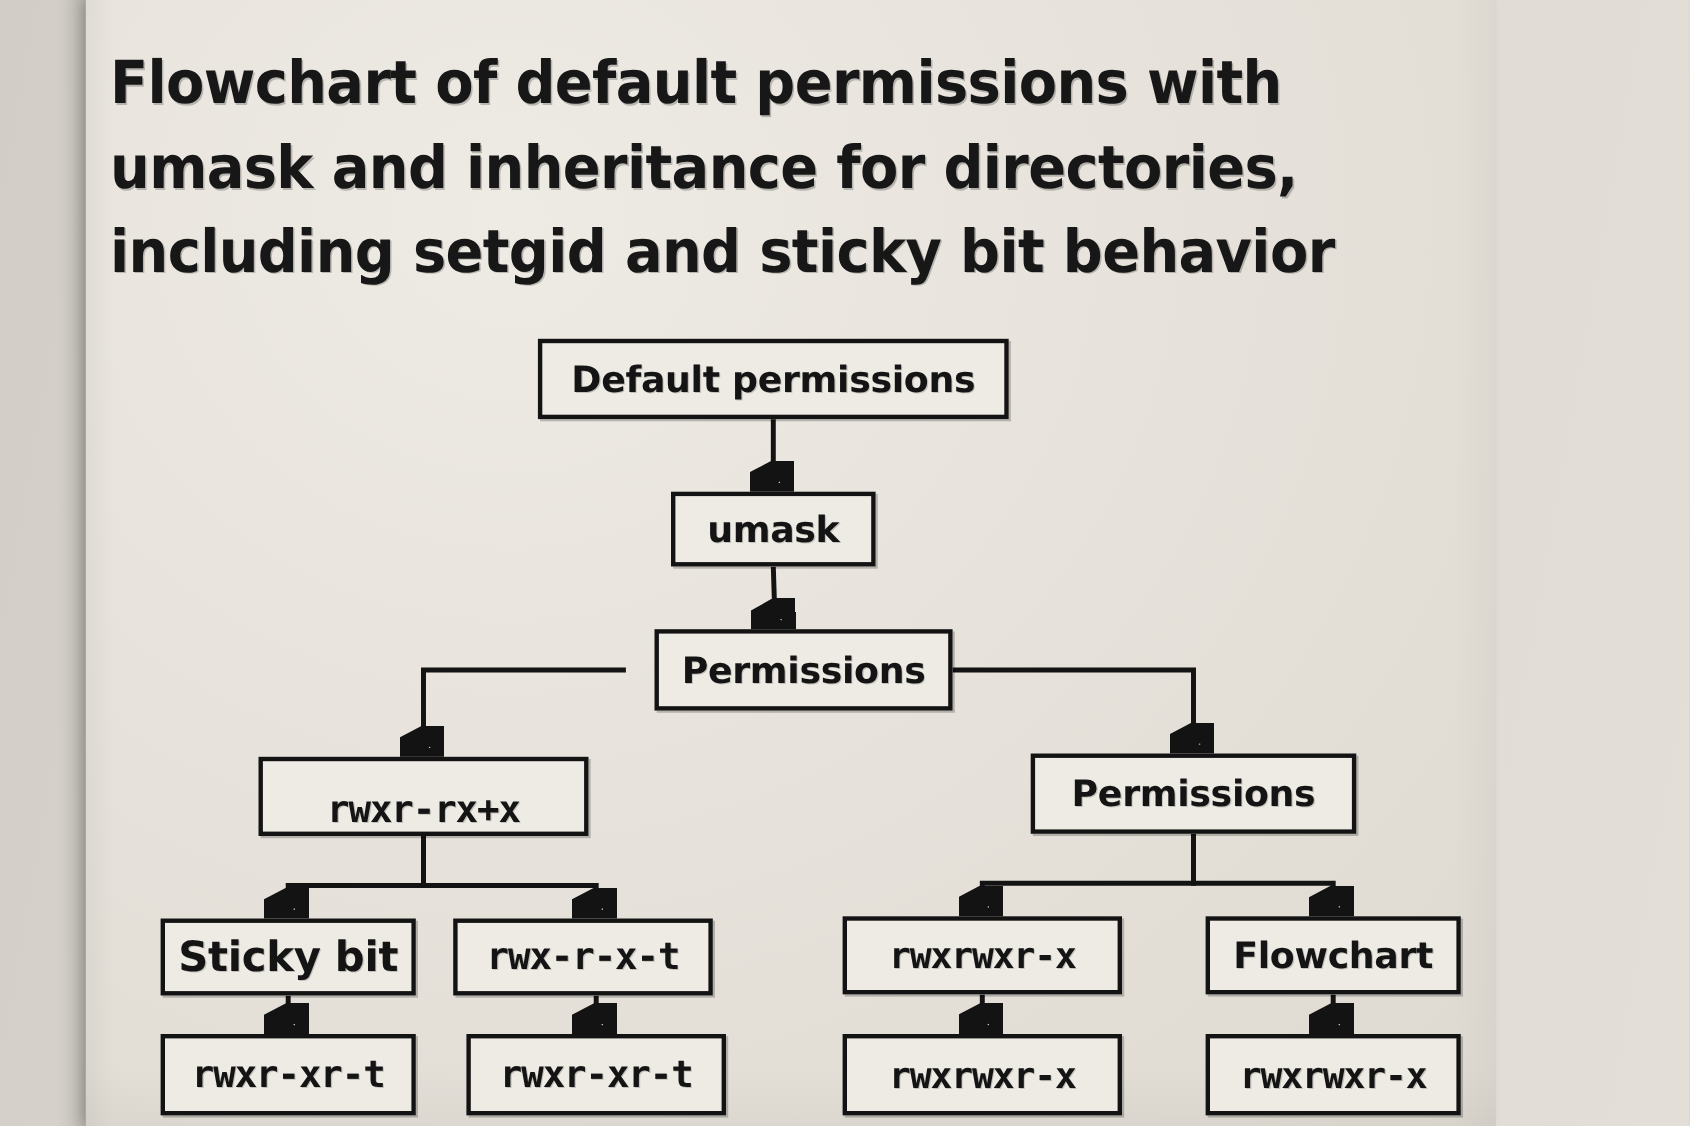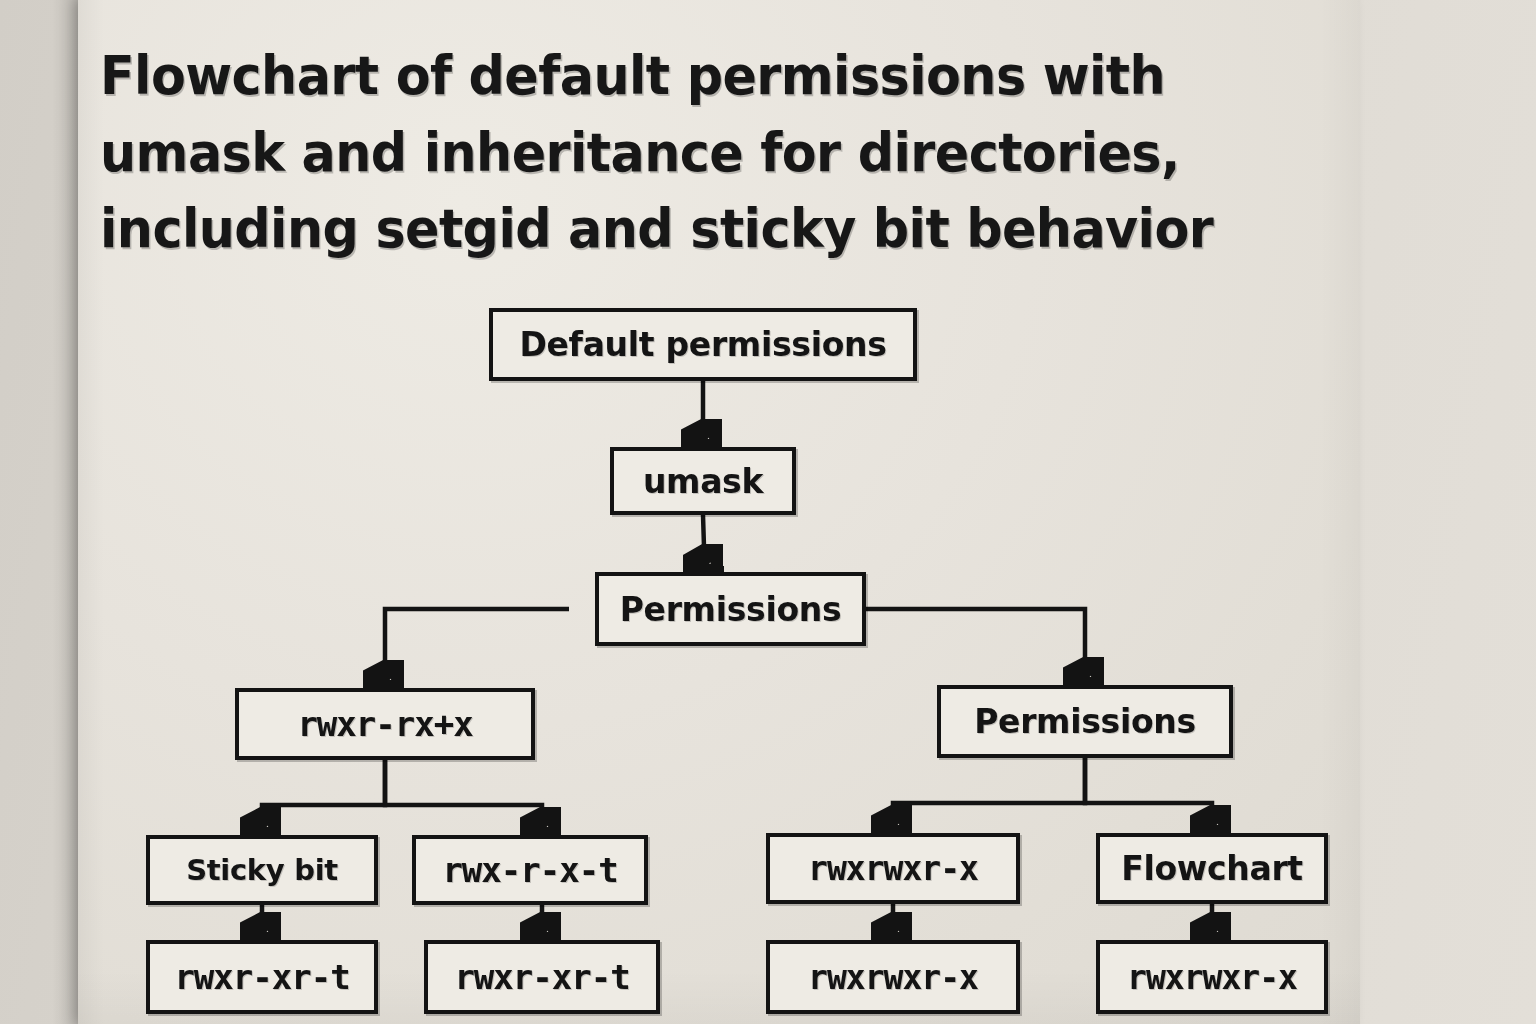--- a/index.html
+++ b/index.html
@@ -153,27 +153,27 @@
     <div id="node-layer">
         <div class="node" style="left: 489px; top: 308px; width: 428px; height: 73px; font-size: 33px;">
           <span>Default permissions</span>
         </div>
         <div class="node" style="left: 610px; top: 447px; width: 186px; height: 68px; font-size: 33px;">
           <span>umask</span>
         </div>
         <div class="node" style="left: 595px; top: 572px; width: 271px; height: 74px; font-size: 33px;">
           <span>Permissions</span>
         </div>
-        <div class="node mono" style="left: 235px; top: 688px; width: 300px; height: 72px; font-size: 34px;">
+        <div class="node mono" style="left: 235px; top: 688px; width: 300px; height: 72px; font-size: 34px; align-items: flex-end;">
           <span>rwxr-rx+x</span>
         </div>
         <div class="node" style="left: 937px; top: 685px; width: 296px; height: 73px; font-size: 33px;">
           <span>Permissions</span>
         </div>
-        <div class="node" style="left: 146px; top: 835px; width: 232px; height: 70px; font-size: 29px;">
+        <div class="node" style="left: 146px; top: 835px; width: 232px; height: 70px; font-size: 38px;">
           <span>Sticky bit</span>
         </div>
         <div class="node mono" style="left: 412px; top: 835px; width: 236px; height: 70px; font-size: 34px;">
           <span>rwx-r-x-t</span>
         </div>
         <div class="node mono" style="left: 766px; top: 833px; width: 254px; height: 71px; font-size: 33px;">
           <span>rwxrwxr-x</span>
         </div>
         <div class="node" style="left: 1096px; top: 833px; width: 232px; height: 71px; font-size: 33px;">
           <span>Flowchart</span>

